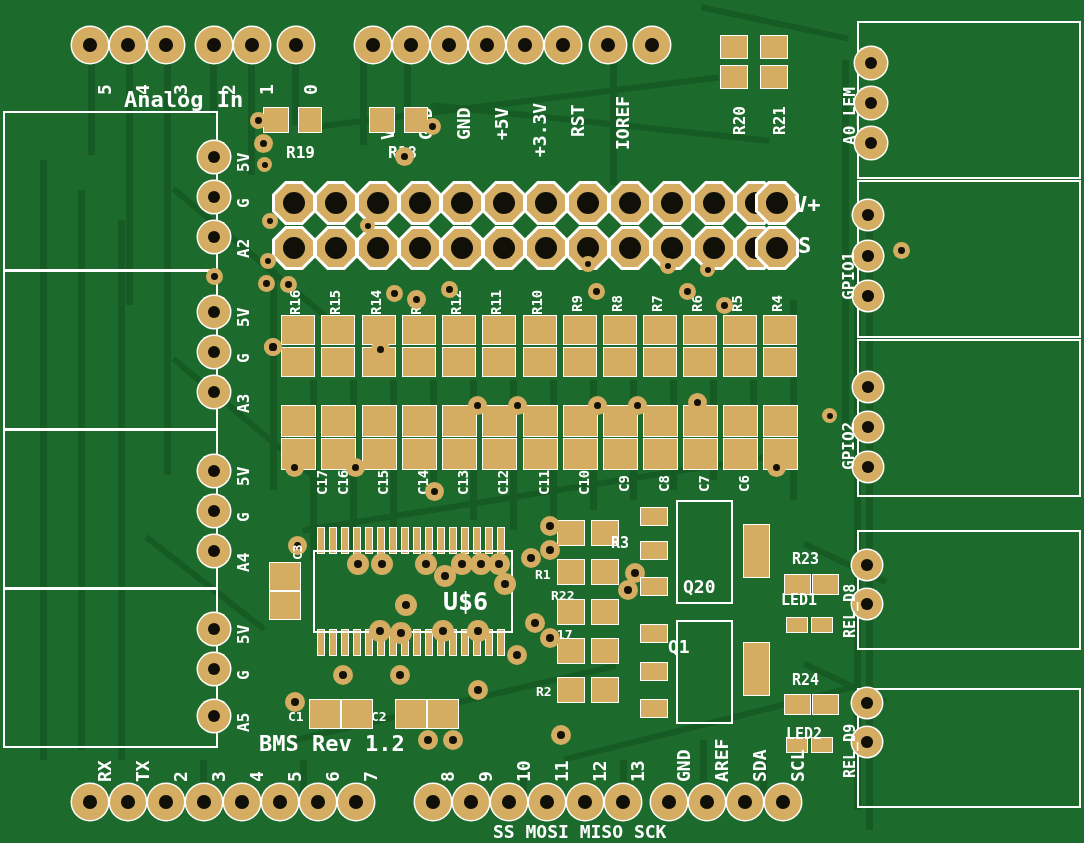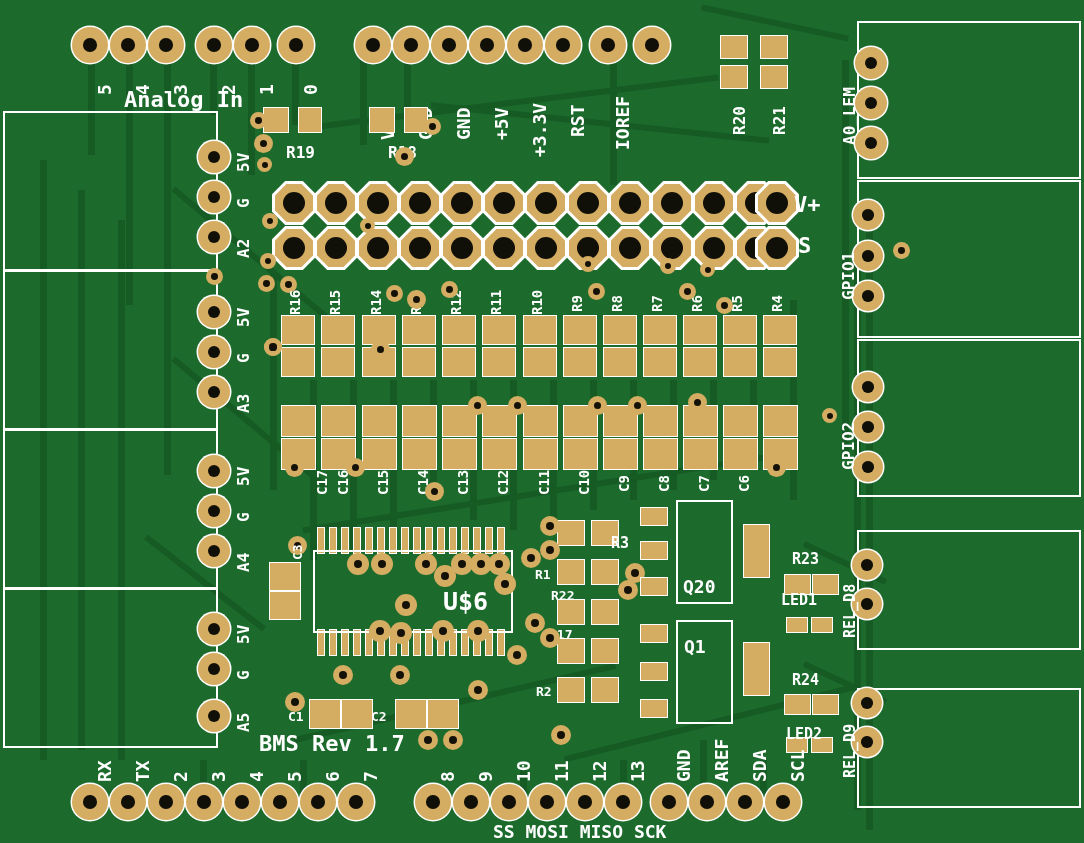--- a/index.html
+++ b/index.html
@@ -671,21 +671,21 @@
   <div class="smd" style="left:396px;top:700px;width:30px;height:28px;"></div>
   <div class="smd" style="left:428px;top:700px;width:30px;height:28px;"></div>
   <div class="lbl f13" style="left:371px;top:710px;">C2</div>
   <div class="via" style="left:418px;top:730px;width:20px;height:20px;">
       <div class="hole"></div>
     </div>
   <div class="via" style="left:443px;top:730px;width:20px;height:20px;">
       <div class="hole"></div>
     </div>
 
-  <div class="lbl f22" style="left:259px;top:733px;">BMS Rev 1.7</div>
+  <div class="lbl f22" style="left:259px;top:733px;">BMS Rev 1.2</div>
 
   <div class="smd" style="left:558px;top:521px;width:26px;height:24px;"></div>
   <div class="smd" style="left:558px;top:560px;width:26px;height:24px;"></div>
   <div class="lbl f13" style="left:535px;top:568px;">R1</div>
   <div class="smd" style="left:558px;top:600px;width:26px;height:24px;"></div>
   <div class="smd" style="left:558px;top:639px;width:26px;height:24px;"></div>
   <div class="lbl f13" style="left:551px;top:589px;">R22</div>
   <div class="lbl f13" style="left:549px;top:628px;">R17</div>
   <div class="smd" style="left:558px;top:678px;width:26px;height:24px;"></div>
   <div class="smd" style="left:592px;top:678px;width:26px;height:24px;"></div>
@@ -722,21 +722,21 @@
     <div class="smd" style="left:744px;top:525px;width:25px;height:52px;"></div>
     <div class="silkbox" style="left:676px;top:500px;width:57px;height:104px;"></div>
     <div class="lbl f18" style="left:683px;top:578px;">Q20</div>
   </div>
   <div>
     <div class="smd" style="left:641px;top:625px;width:26px;height:17px;"></div>
     <div class="smd" style="left:641px;top:663px;width:26px;height:17px;"></div>
     <div class="smd" style="left:641px;top:700px;width:26px;height:17px;"></div>
     <div class="smd" style="left:744px;top:643px;width:25px;height:52px;"></div>
     <div class="silkbox" style="left:676px;top:620px;width:57px;height:104px;"></div>
-    <div class="lbl f18" style="left:684px;top:638px;">Q1</div>
+    <div class="lbl f18" style="left:668px;top:638px;">Q1</div>
   </div>
   <div class="via" style="left:618px;top:580px;width:20px;height:20px;">
       <div class="hole"></div>
     </div>
 
   <div class="smd" style="left:785px;top:575px;width:25px;height:19px;"></div>
   <div class="smd" style="left:813px;top:575px;width:25px;height:19px;"></div>
   <div class="lbl f15" style="left:792px;top:552px;">R23</div>
   <div class="smd" style="left:787px;top:618px;width:20px;height:14px;"></div>
   <div class="smd" style="left:812px;top:618px;width:20px;height:14px;"></div>

